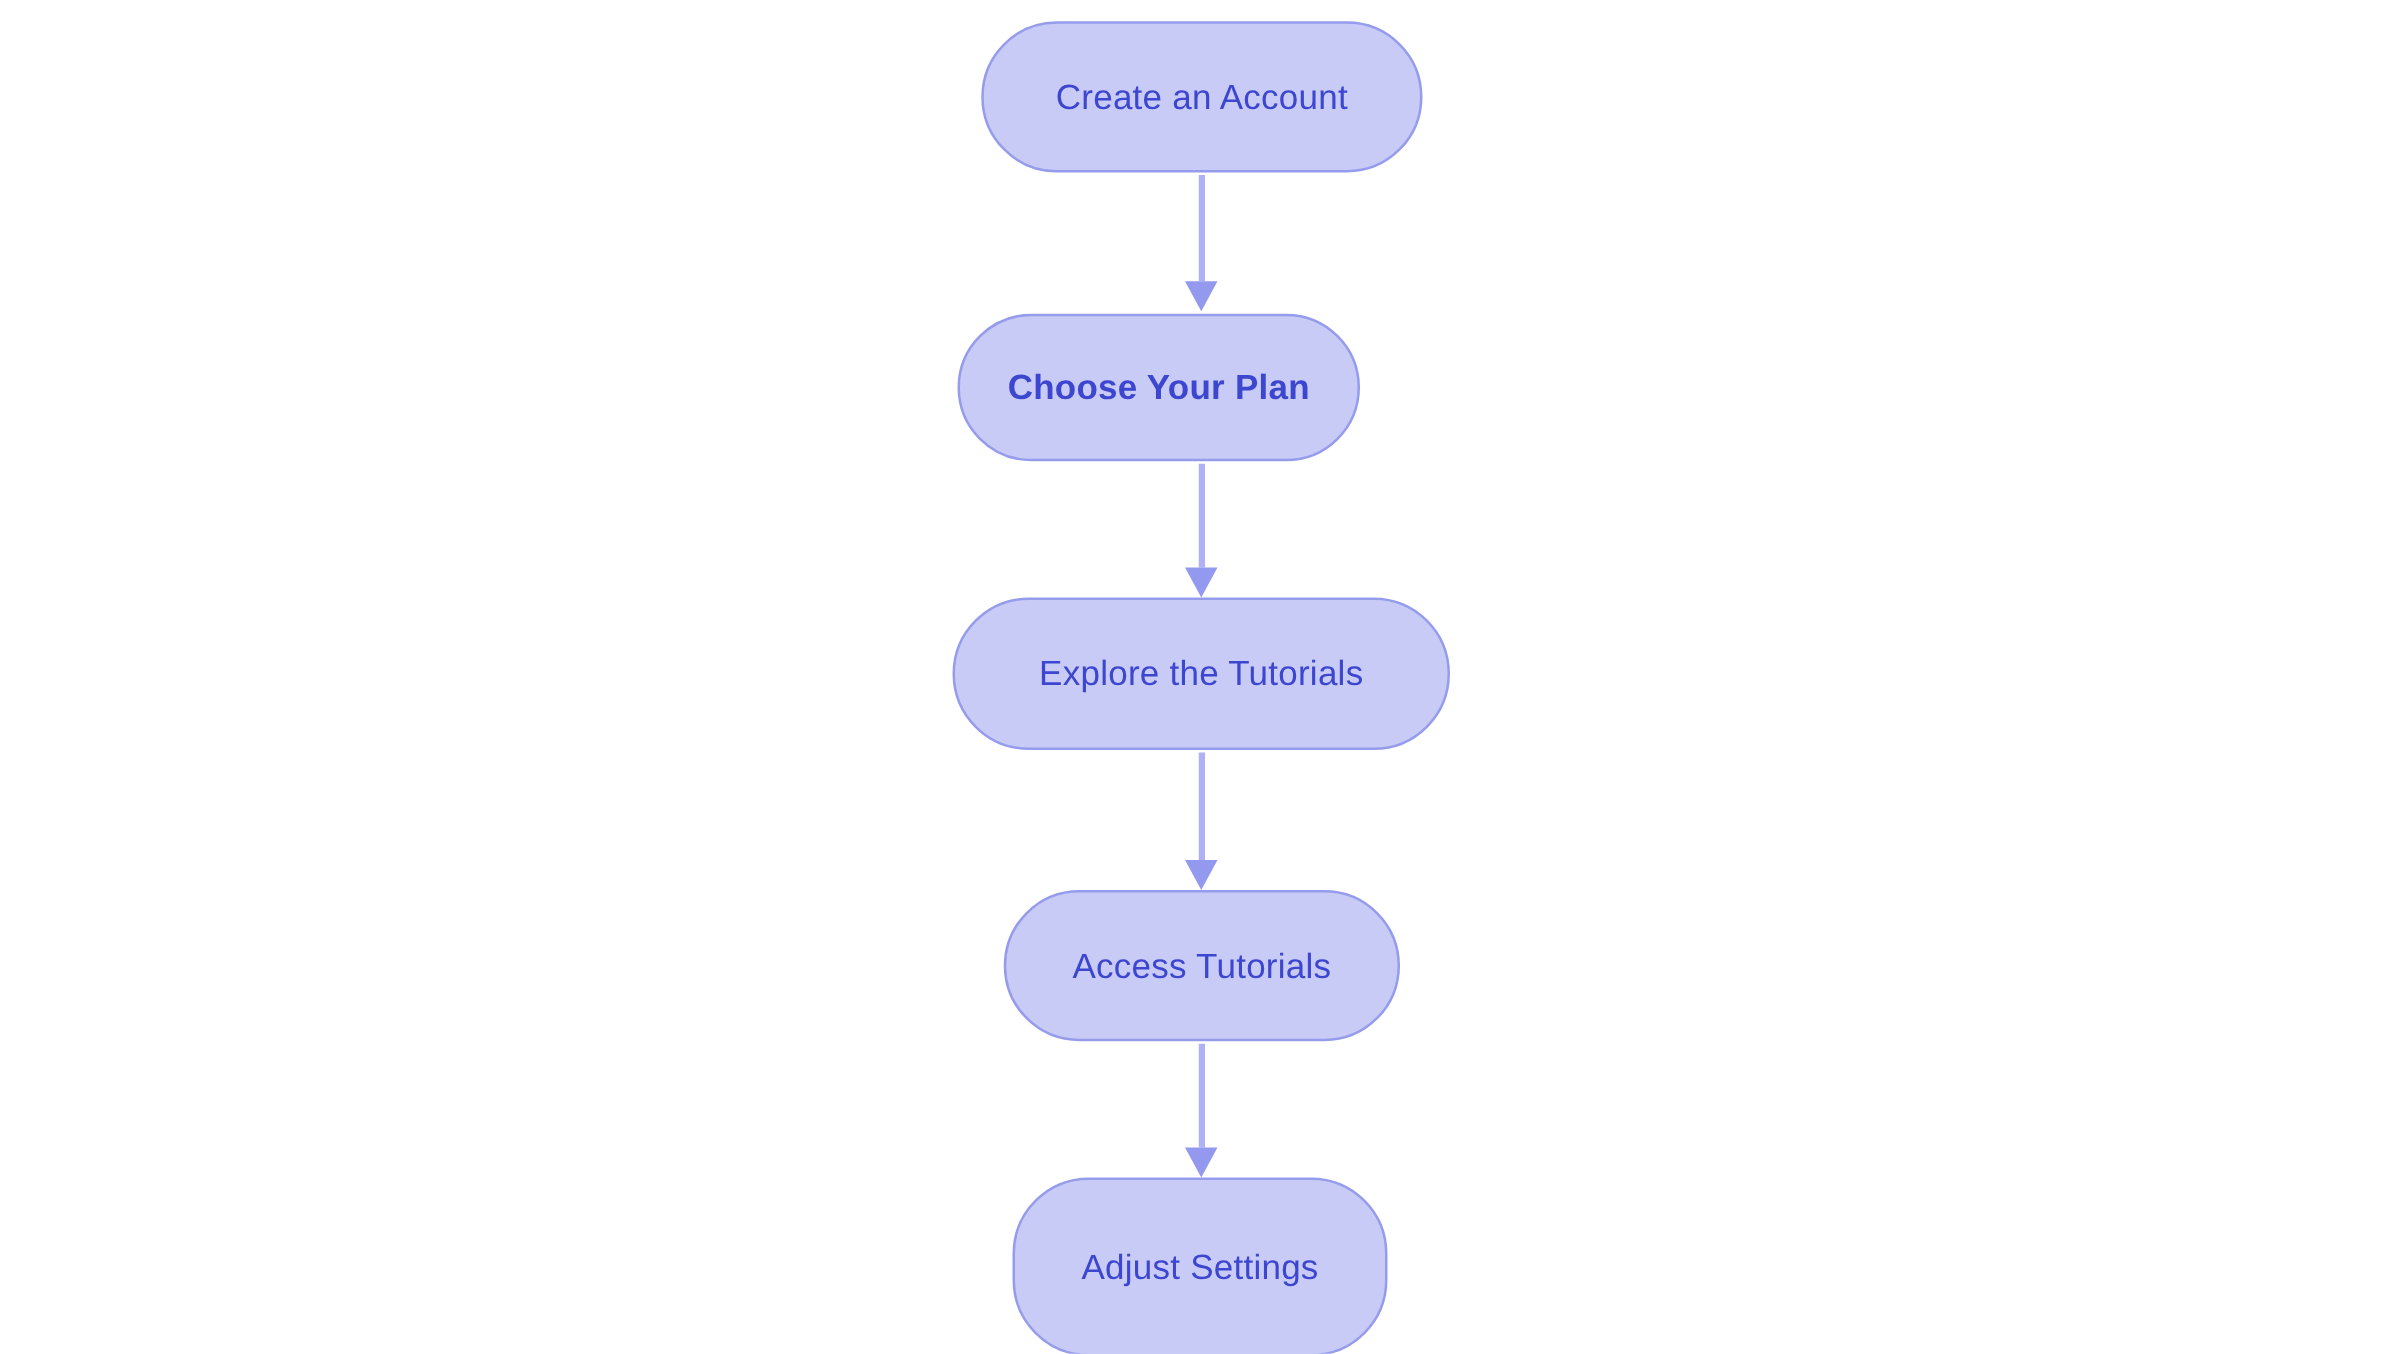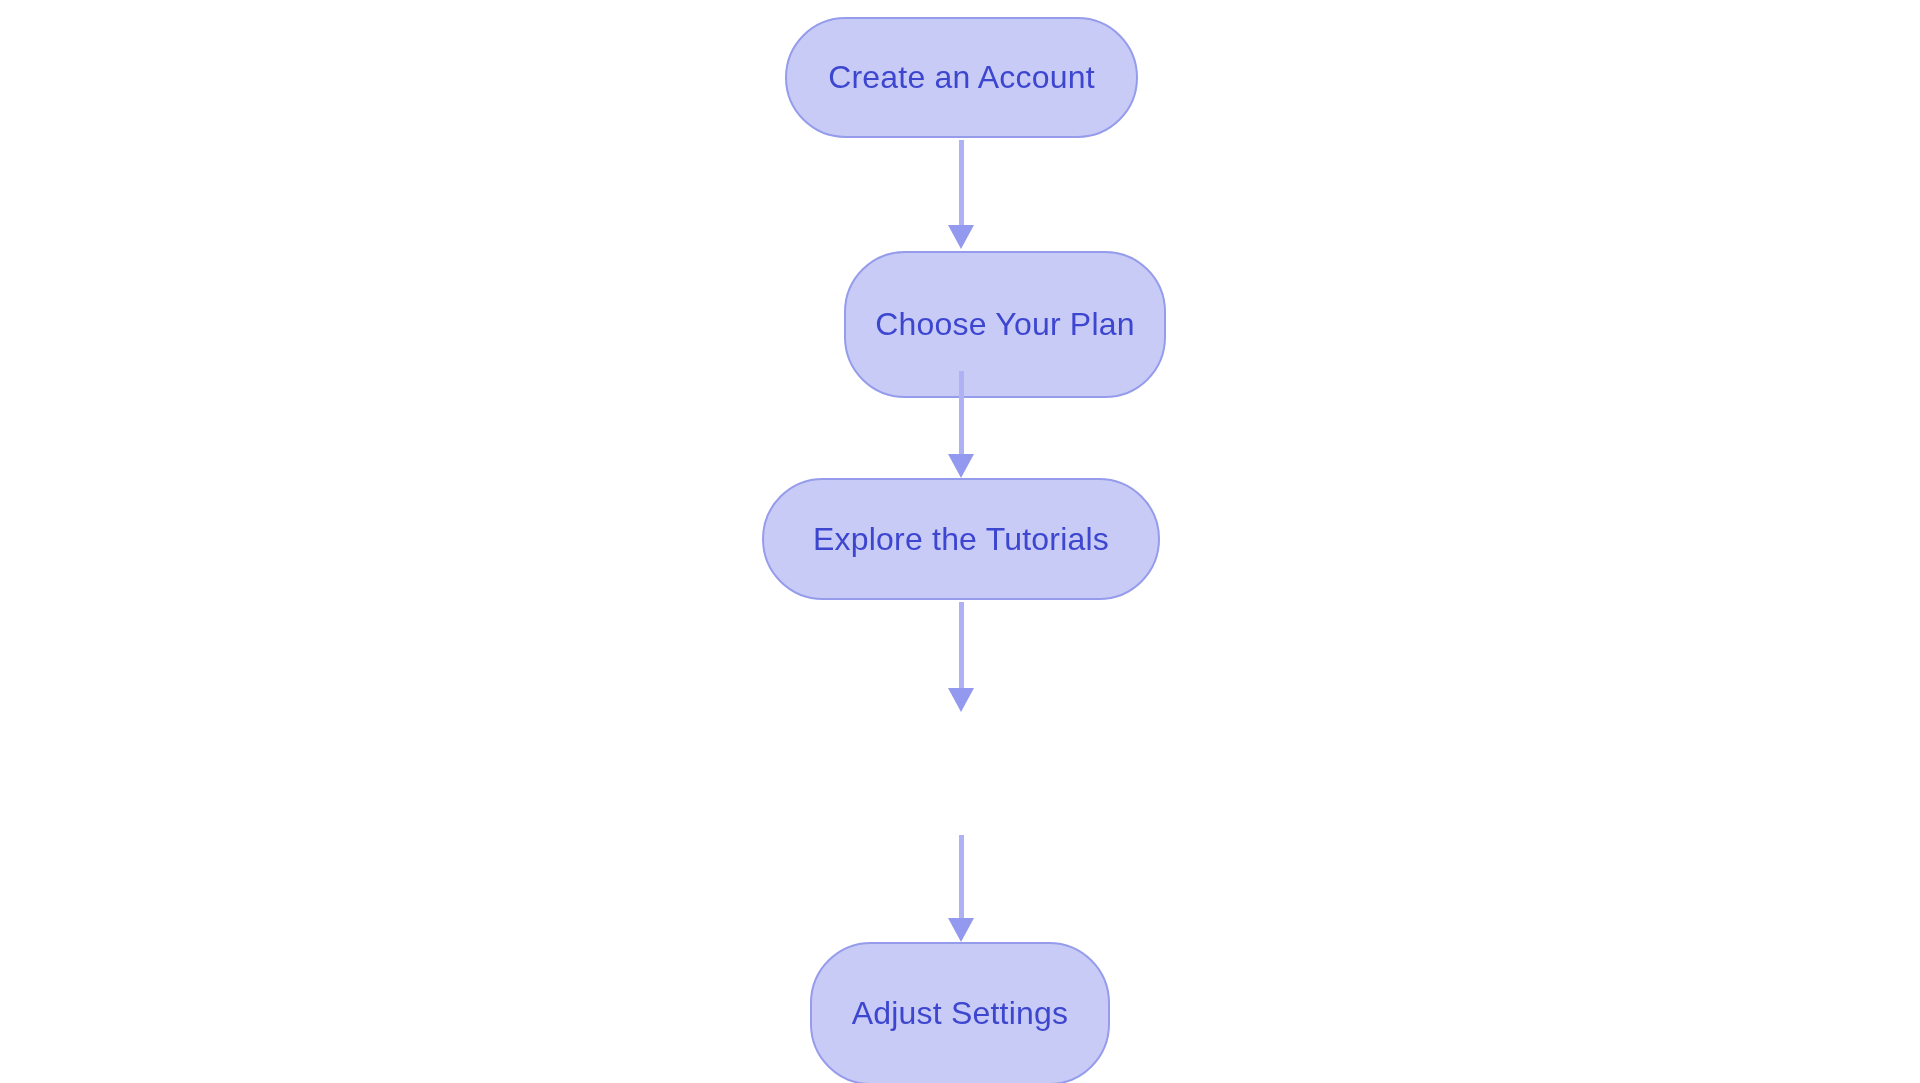--- a/index.html
+++ b/index.html
@@ -28,21 +28,21 @@
     position: absolute;
     display: flex;
     align-items: center;
     justify-content: center;
     background: var(--node-fill);
     border: 2px solid var(--node-border);
     border-radius: 61px;
   }
   .flow-node .node-label {
     color: var(--node-text);
-    font-size: 32px;
+    font-size: 28px;
     letter-spacing: 0.2px;
     white-space: nowrap;
     text-align: center;
   }
   .flow-arrow {
     position: absolute;
     width: 26px;
     display: flex;
     flex-direction: column;
     align-items: center;
@@ -54,21 +54,21 @@
   }
   .flow-arrow .arrow-head {
     width: 0;
     height: 0;
     border-left: 13px solid transparent;
     border-right: 13px solid transparent;
     border-top: 24px solid var(--arrow-head);
   }
   
   #node-0 { left: 785px; top: 17px;  width: 353px; height: 121px; }
-  #node-1 { left: 844px; top: 251px; width: 322px; height: 147px; }
+  #node-1 { left: 766px; top: 251px; width: 322px; height: 118px; font-weight: bold; }
   #node-2 { left: 762px; top: 478px; width: 398px; height: 122px; }
   #node-3 { left: 803px; top: 712px; width: 317px; height: 121px; }
   #node-4 { left: 810px; top: 942px; width: 300px; height: 143px; }
   
   #arrow-0 { left: 948px; top: 140px; height: 109px; }
   #arrow-1 { left: 948px; top: 371px; height: 107px; }
   #arrow-2 { left: 948px; top: 602px; height: 110px; }
   #arrow-3 { left: 948px; top: 835px; height: 107px; }
 </style>
 </head>
@@ -96,20 +96,23 @@
 
   <div class="flow-node" id="node-2">
     <span class="node-label">Explore the Tutorials</span>
   </div>
 
   <div class="flow-arrow" id="arrow-2">
     <div class="arrow-line"></div>
     <div class="arrow-head"></div>
   </div>
 
+  <div class="flow-node" id="node-3">
+    <span class="node-label">Access Tutorials</span>
+  </div>
 
   <div class="flow-arrow" id="arrow-3">
     <div class="arrow-line"></div>
     <div class="arrow-head"></div>
   </div>
 
   <div class="flow-node" id="node-4">
     <span class="node-label">Adjust Settings</span>
   </div>
 

